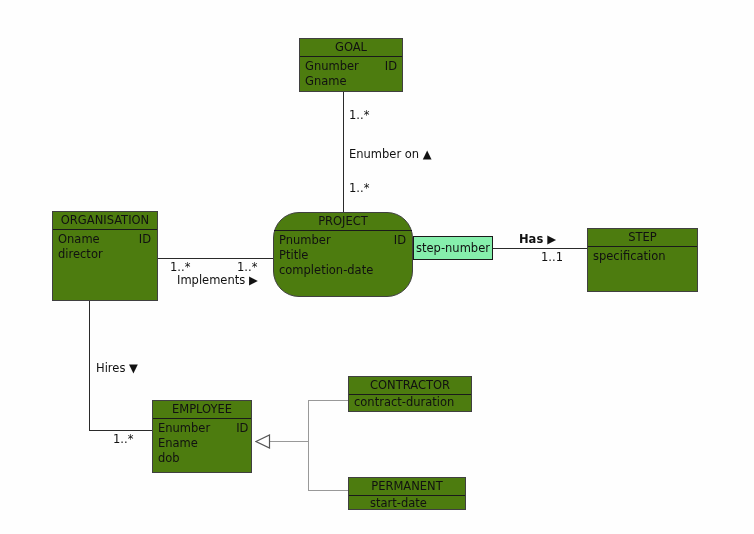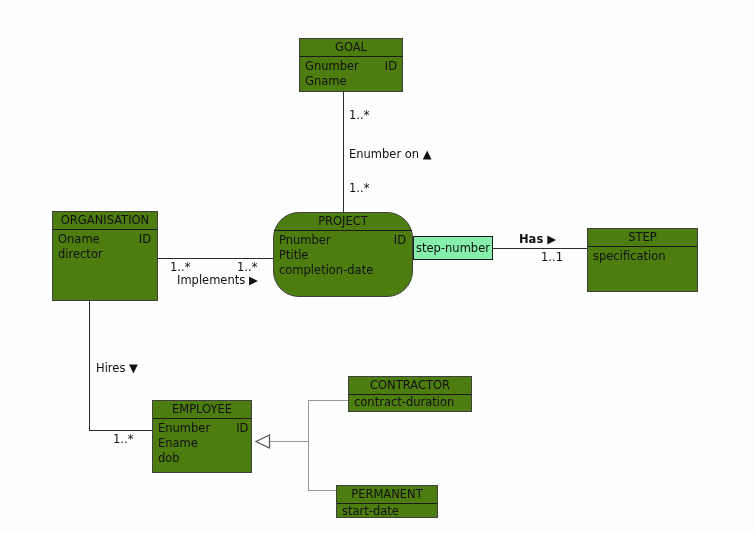--- a/index.html
+++ b/index.html
@@ -148,23 +148,23 @@
   <div class="entity" style="left:348px;top:376px;width:124px;height:36px;">
     <div class="entity-title">CONTRACTOR</div>
     <div class="entity-attrs" style="padding-top:0;">
       <div class="attr-row">
         <span>contract-duration</span>
         <span></span>
       </div>
     </div>
   </div>
 
-  <div class="entity" style="left:336px;top:477px;width:102px;height:33px;margin-top:8px;">
+  <div class="entity" style="left:348px;top:477px;width:118px;height:33px;">
     <div class="entity-title">PERMANENT</div>
-    <div class="entity-attrs" style="padding-top:0;">
+    <div class="entity-attrs" style="padding-top:0;padding-left:16px;">
       <div class="attr-row">
         <span>start-date</span>
         <span></span>
       </div>
     </div>
   </div>
 
 </div>
 
 </body></html>

